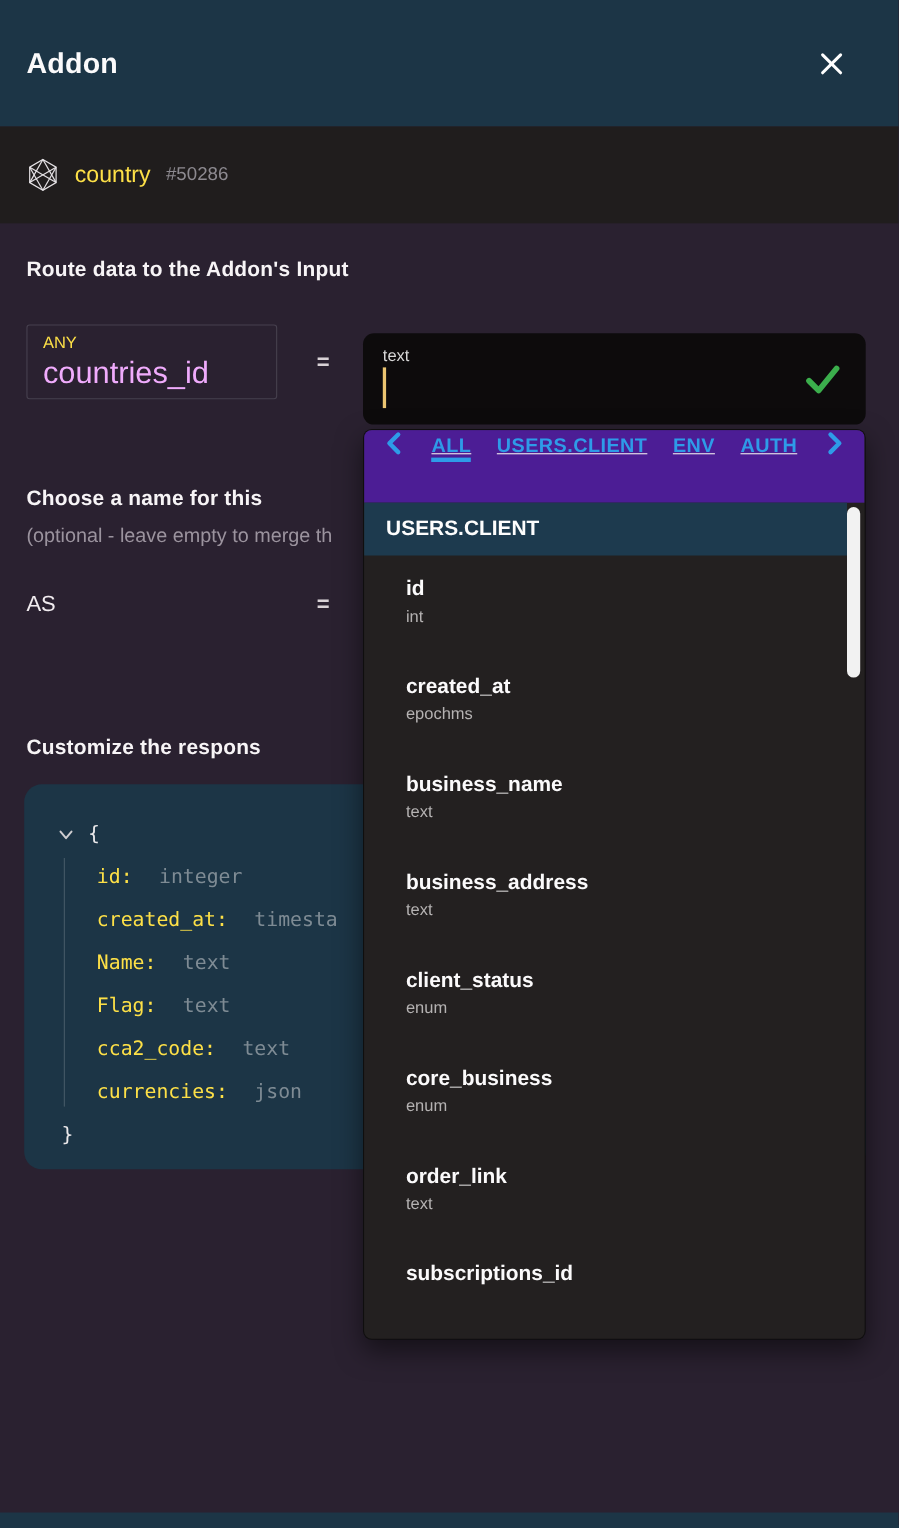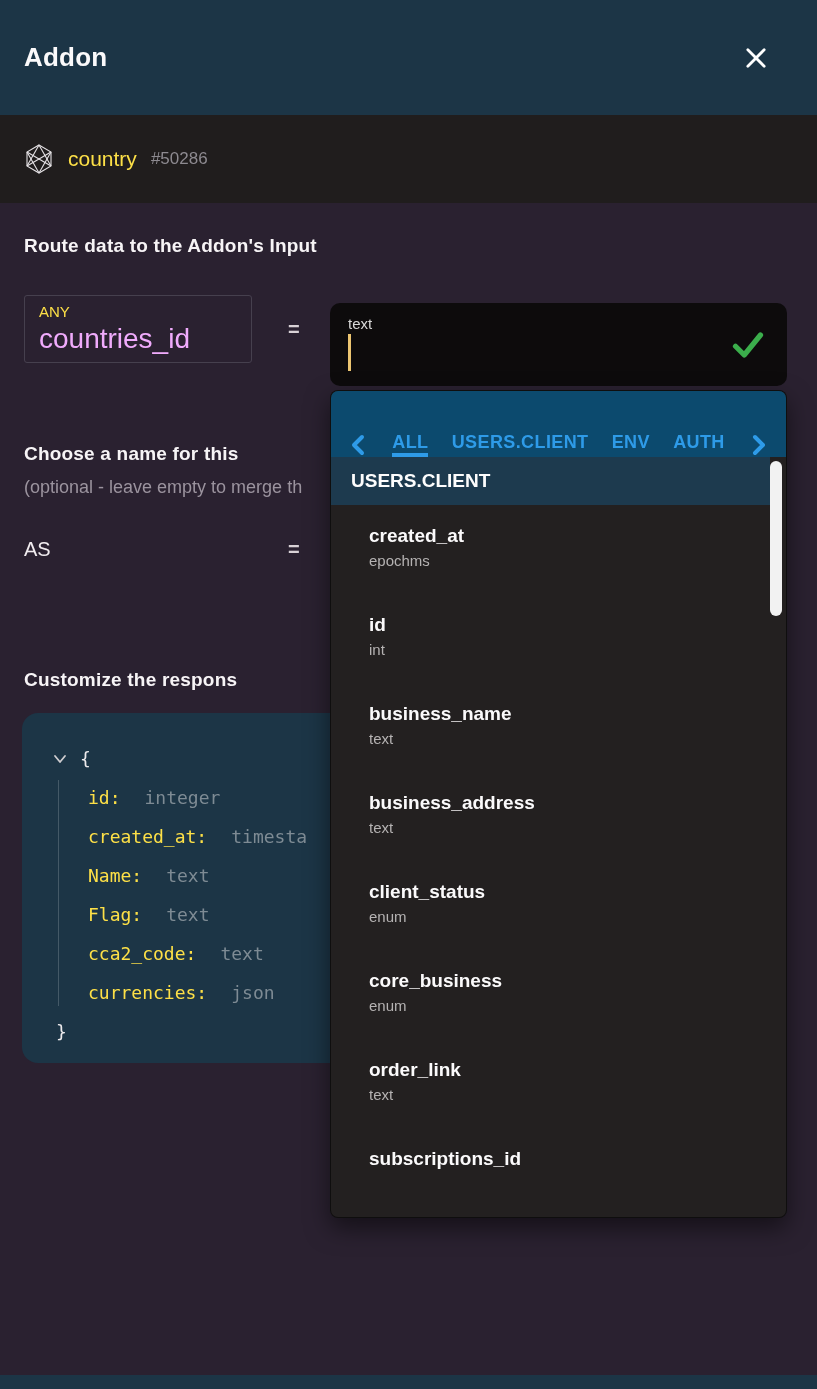--- a/index.html
+++ b/index.html
@@ -69,22 +69,22 @@
   }
   .input-type-label { font-size:15px; color:#d8d8d8; }
   .cursor-bar { width:3px; height:37px; background:#ecc571; margin-top:2px; }
   .check-wrap { position:absolute; right:22px; top:50%; transform:translateY(-50%); }
   .panel {
     margin-top:4px; background:#232020; border-radius:8px;
     box-shadow:0 10px 24px rgba(0,0,0,.5); border:1px solid rgba(0,0,0,.55);
     overflow:hidden; position:relative;
   }
   .tabs-bar {
-    height:66px; display:flex; align-items:flex-end; justify-content:space-between;
-    padding:0 16px; background:#0c4a6e;
+    height:66px; display:flex; align-items:flex-start; justify-content:space-between;
+    padding:0 16px; background:#4c1d95;text-decoration:underline;
   }
   .tab-chevron { background:none; border:none; cursor:pointer; display:flex; align-items:center; }
   .tab {
     display:flex; align-items:center; cursor:pointer;
     color:#2e9be8; font-size:18px; font-weight:bold; letter-spacing:.4px;
     border-bottom:4px solid transparent; padding-top:4px;
   }
   .tab.active { border-bottom-color:#2e9be8; }
   .group-header {
     height:48px; margin-right:16px; background:#1d3a4e;
@@ -239,30 +239,30 @@
           </svg>
         </span>
       </button>
     </div>
 
     <div class="group-header">USERS.CLIENT</div>
 
     <div>
 
         <div class="field-item">
+          <div class="field-name">id</div>
+          <div class="field-type">int</div>
+        </div>
+
+        <div class="field-item">
           <div class="field-name">created_at</div>
           <div class="field-type">epochms</div>
         </div>
 
         <div class="field-item">
-          <div class="field-name">id</div>
-          <div class="field-type">int</div>
-        </div>
-
-        <div class="field-item">
           <div class="field-name">business_name</div>
           <div class="field-type">text</div>
         </div>
 
         <div class="field-item">
           <div class="field-name">business_address</div>
           <div class="field-type">text</div>
         </div>
 
         <div class="field-item">

